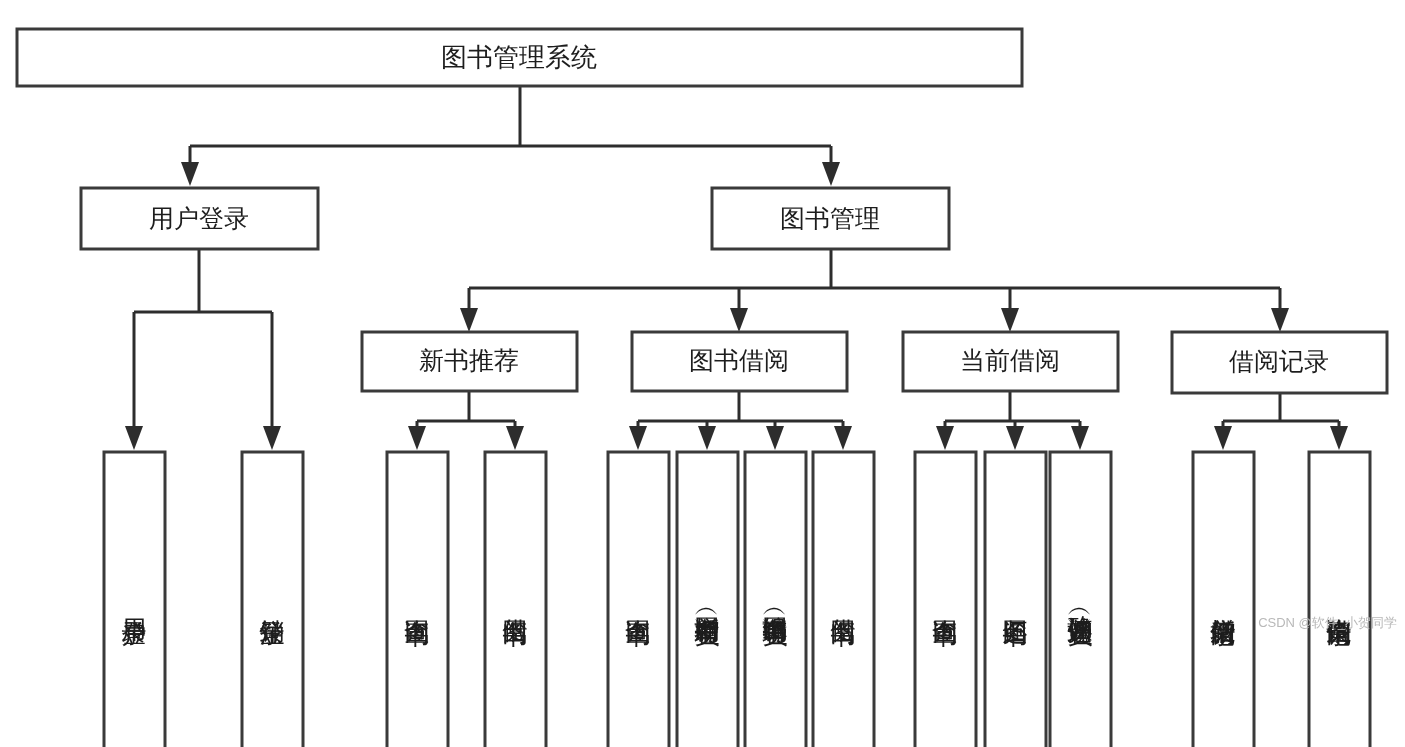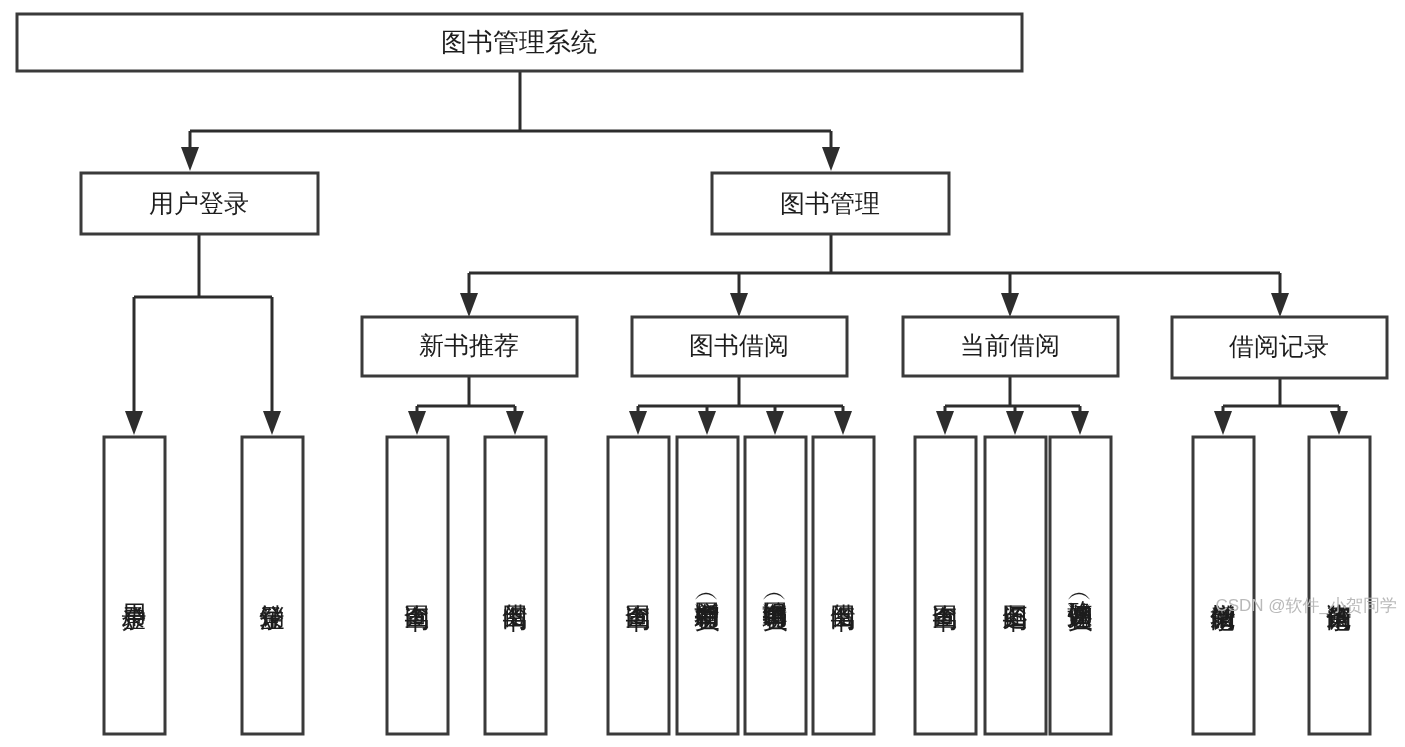--- a/index.html
+++ b/index.html
@@ -10,21 +10,21 @@
   body {
     width: 1405px;
     height: 747px;
     font-family: "Liberation Sans", sans-serif;
     overflow: hidden;
     position: relative;
   }
   #diagram-root {
     position: absolute;
     left: 0;
-    top: 1px;
+    top: 16px;
     width: 1405px;
     height: 621px;
   }
   svg.flow {
     display: block;
     width: 1405px;
     height: 747px;
     background: #ffffff;
   }
   .node-rect {
@@ -68,21 +68,21 @@
     line-height: 1.04;
     color: #1d1d1d;
     letter-spacing: 1px;
     white-space: nowrap;
   }
   .watermark {
     position: absolute;
     right: 8px;
     bottom: 5px;
     font-family: "Liberation Sans", sans-serif;
-    font-size: 17px;
+    font-size: 13px;
     color: #b9b9b9;
     white-space: nowrap;
     user-select: none;
   }
 </style>
 </head>
 <body>
 
 <div id="diagram-root">
 

